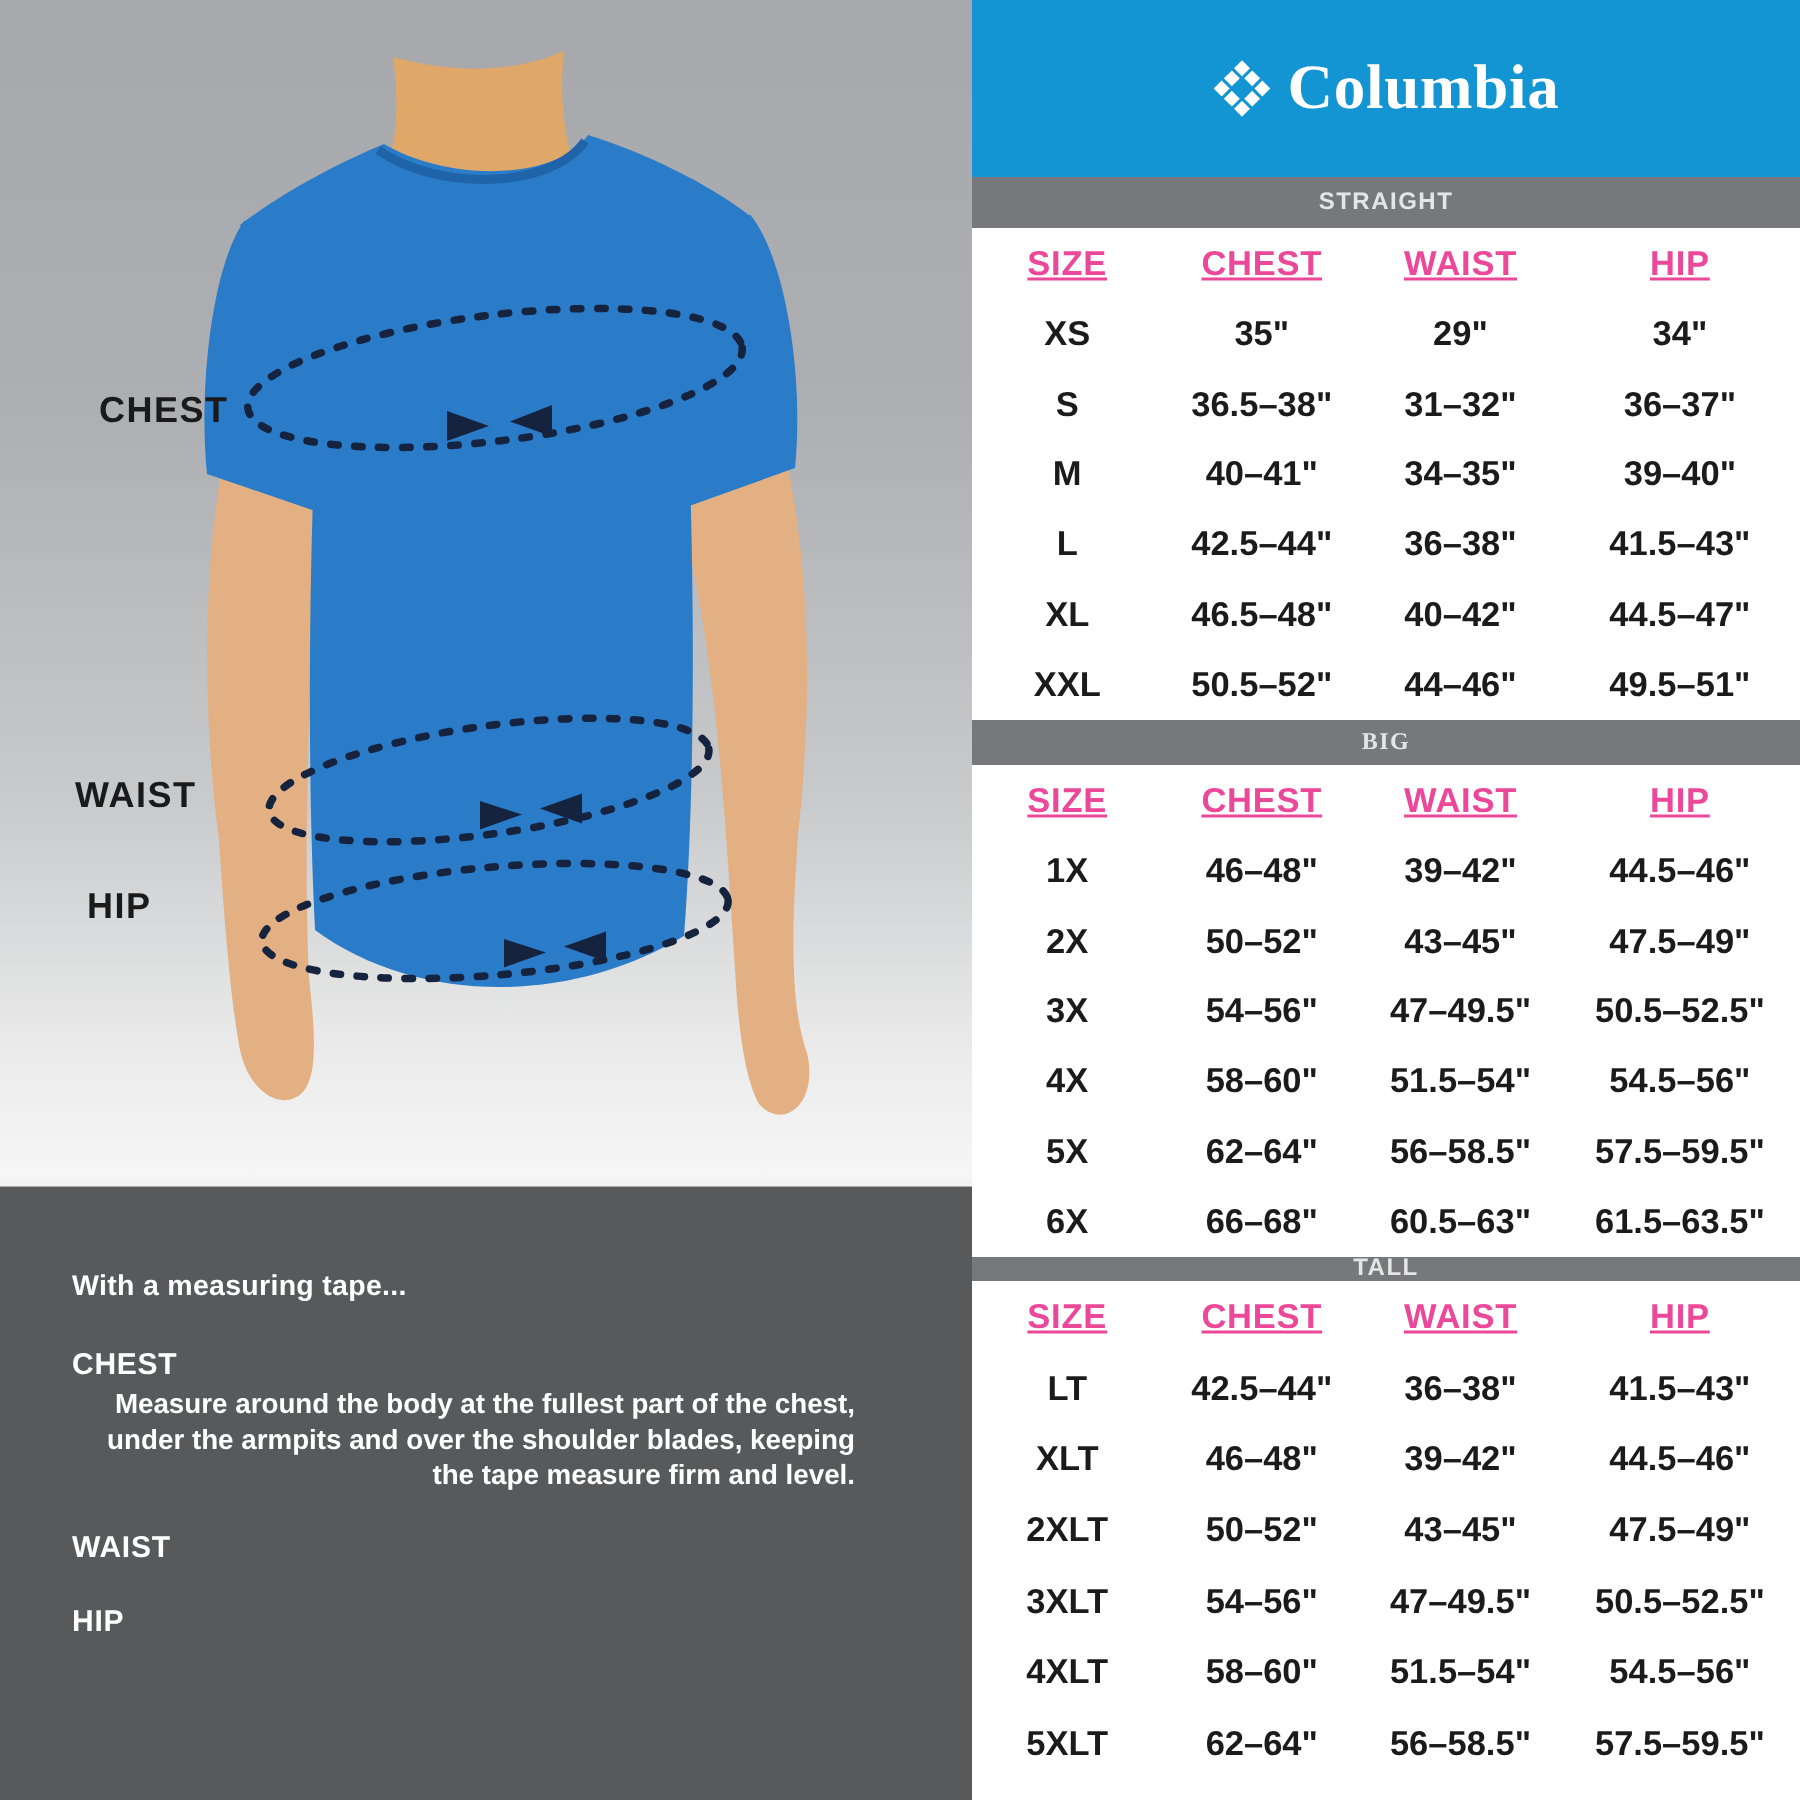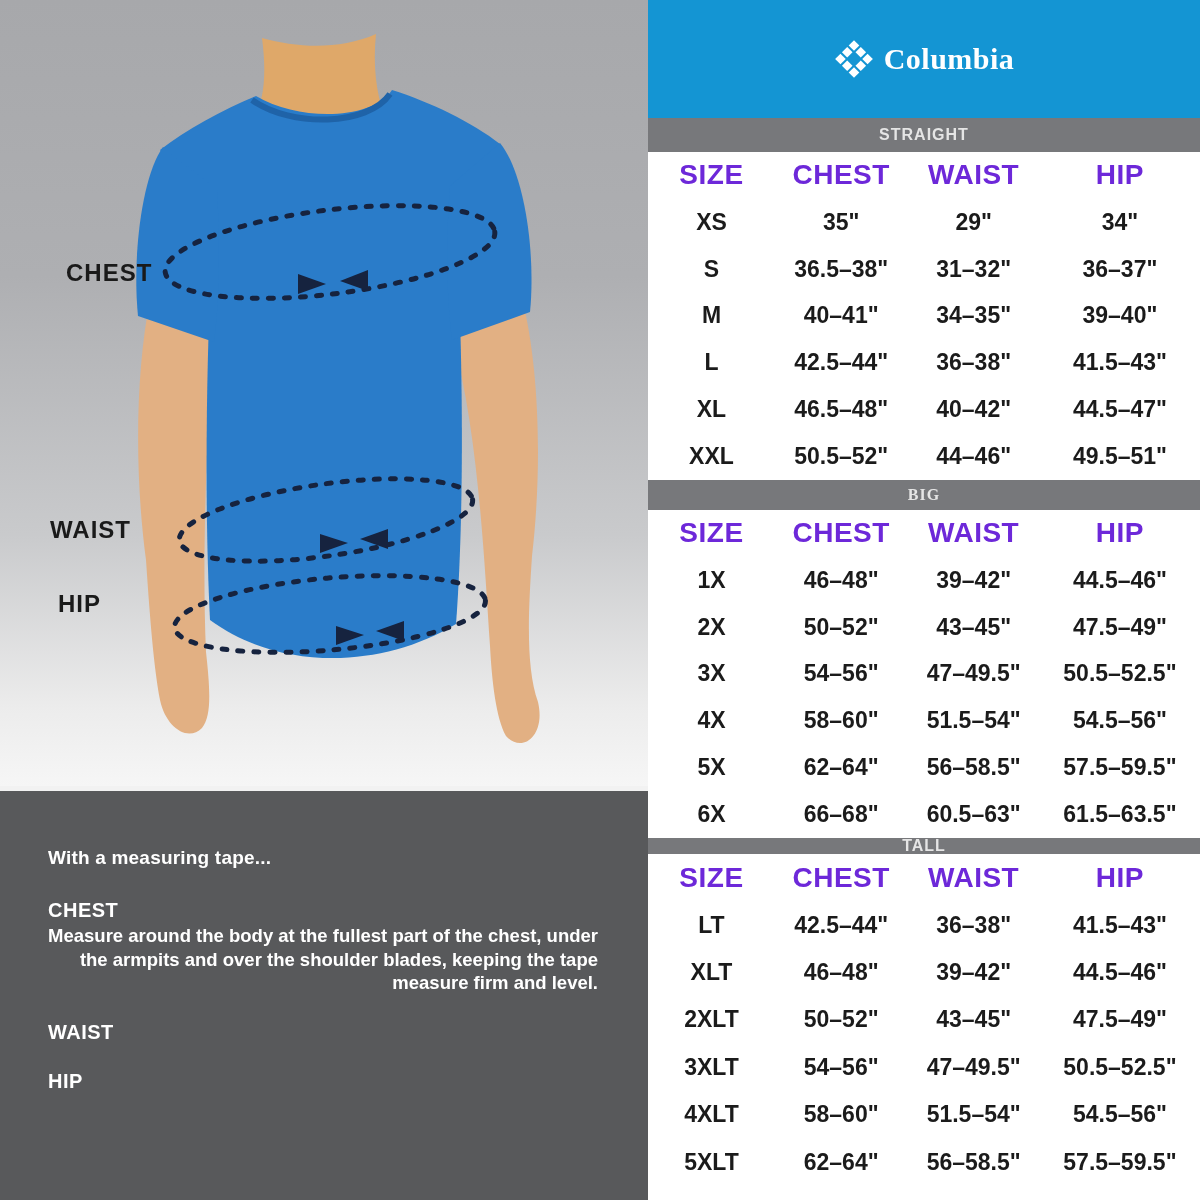--- a/index.html
+++ b/index.html
@@ -11,35 +11,35 @@
   .left{position:absolute;left:0;top:0;width:648px;height:1200px;}
   .figure-area{
     position:absolute;left:0;top:0;width:648px;height:786px;
     background:linear-gradient(180deg,#a7a8ab 0%,#aeafb2 35%,#c9cacc 68%,#ececec 90%,#f6f6f6 100%);
   }
   .figure-area svg{display:block;}
   .left-divider{position:absolute;left:0;top:786px;width:648px;height:5px;background:#f2f2f2;}
   .instructions{
     position:absolute;left:0;top:791px;width:648px;height:409px;
     background:#58595b;color:#fff;box-sizing:border-box;
-    padding:56px 50px 0 48px;
+    padding:56px 78px 0 48px;
   }
   .instr-intro{font-size:19px;font-weight:bold;letter-spacing:.2px;margin:0 0 30px 0;}
   .instr-block{margin:0 0 26px 0;}
   .instr-title{font-size:20px;font-weight:bold;letter-spacing:.5px;margin:0;}
   .instr-text{font-size:18.5px;font-weight:bold;line-height:1.28;margin:2px 0 0 0;max-width:560px;text-align:right;}
   
   .right{position:absolute;left:648px;top:0;width:552px;height:1200px;background:#fff;}
   .brand-header{
     height:118px;background:#1495d3;color:#fff;
     display:flex;flex-direction:column;align-items:center;justify-content:center;gap:4px;
   }
   .brand-row{display:flex;align-items:center;gap:10px;}
   .wordmark{
-    font-family:"Liberation Serif",serif;font-weight:bold;font-size:30px;line-height:1;
+    font-family:"Liberation Serif",serif;font-weight:bold;font-size:42px;line-height:1;
     letter-spacing:.5px;
     text-align:right;
   }
   .sizing-title{font-size:29px;font-weight:bold;letter-spacing:1px;}
   .section-bar{
     background:#77787b;color:#e5e5e5;font-size:16px;font-weight:bold;letter-spacing:1px;
     display:flex;align-items:center;justify-content:center;text-align:center;
   }
   .bar-straight{height:34px;}
   .bar-big{height:30px;font-family:Liberation Serif, serif;}
@@ -49,21 +49,21 @@
     grid-auto-rows:1fr;box-sizing:border-box;background:#fff;
   }
   .size-table.t0{height:328px;grid-template-rows:repeat(7,1fr);}
   .size-table.t1{height:328px;grid-template-rows:repeat(7,1fr);}
   .size-table.t2{height:332px;grid-template-rows:repeat(7,1fr);}
   .trow{display:contents;}
   .tcell{
     display:flex;align-items:center;justify-content:center;
     font-size:23px;font-weight:bold;color:#1b1b1b;white-space:nowrap;
   }
-  .thead .tcell{font-size:28px;letter-spacing:.5px;color:#6d28d9;}
+  .thead .tcell{font-size:23px;letter-spacing:.5px;color:#ec4899;text-decoration:underline;}
 </style>
 </head>
 <body>
 
 <div class="canvas">
 
   <div class="left">
 
     <div class="figure-area">
       <svg width="648" height="786" viewBox="0 0 648 786">

